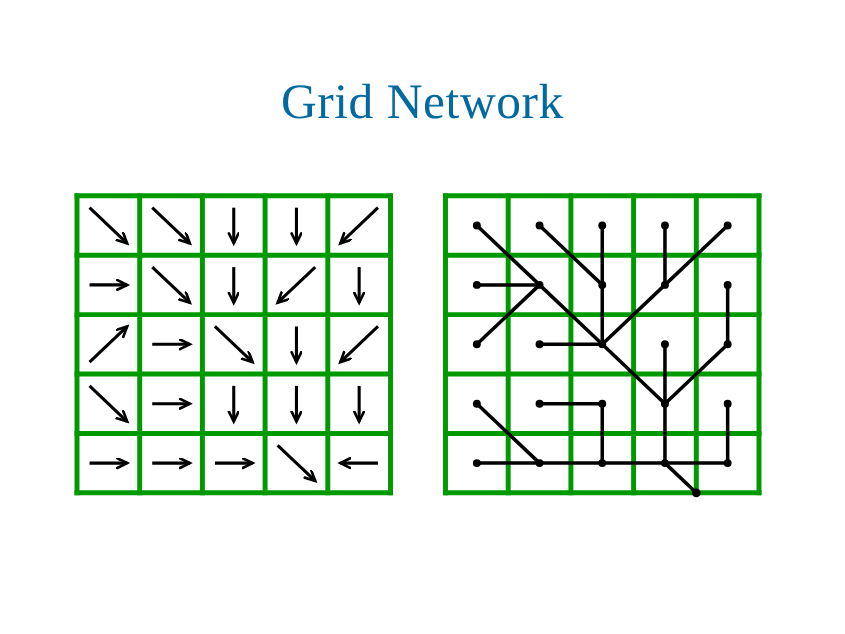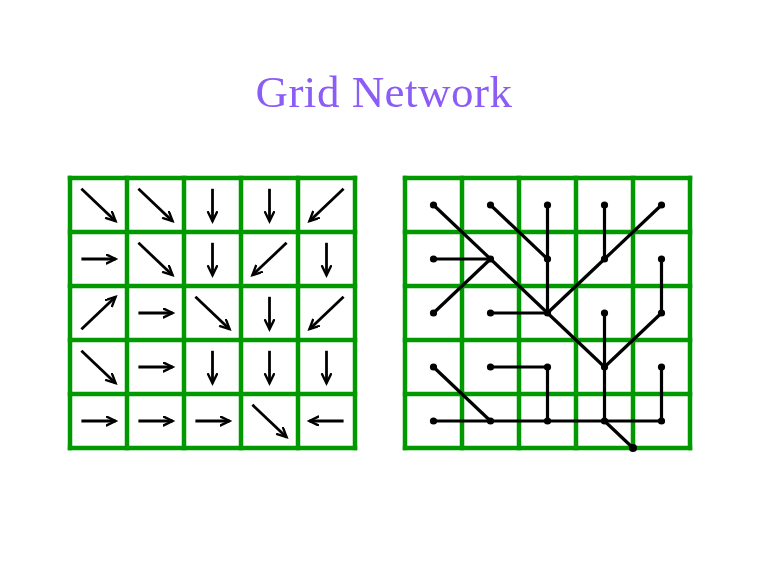--- a/index.html
+++ b/index.html
@@ -14,21 +14,21 @@
   .slide-title {
     position: absolute;
     top: 66px;
     left: 0;
     right: 0;
     margin: 0;
     text-align: center;
     font-size: 45px;
     font-weight: normal;
     letter-spacing: 0.5px;
-    color: #8b5cf6;
+    color: #0369a1;
   }
   #diagram {
     position: absolute;
     left: 0;
     top: 0;
     width: 768px;
     height: 576px;
   }
 </style>
 </head>

